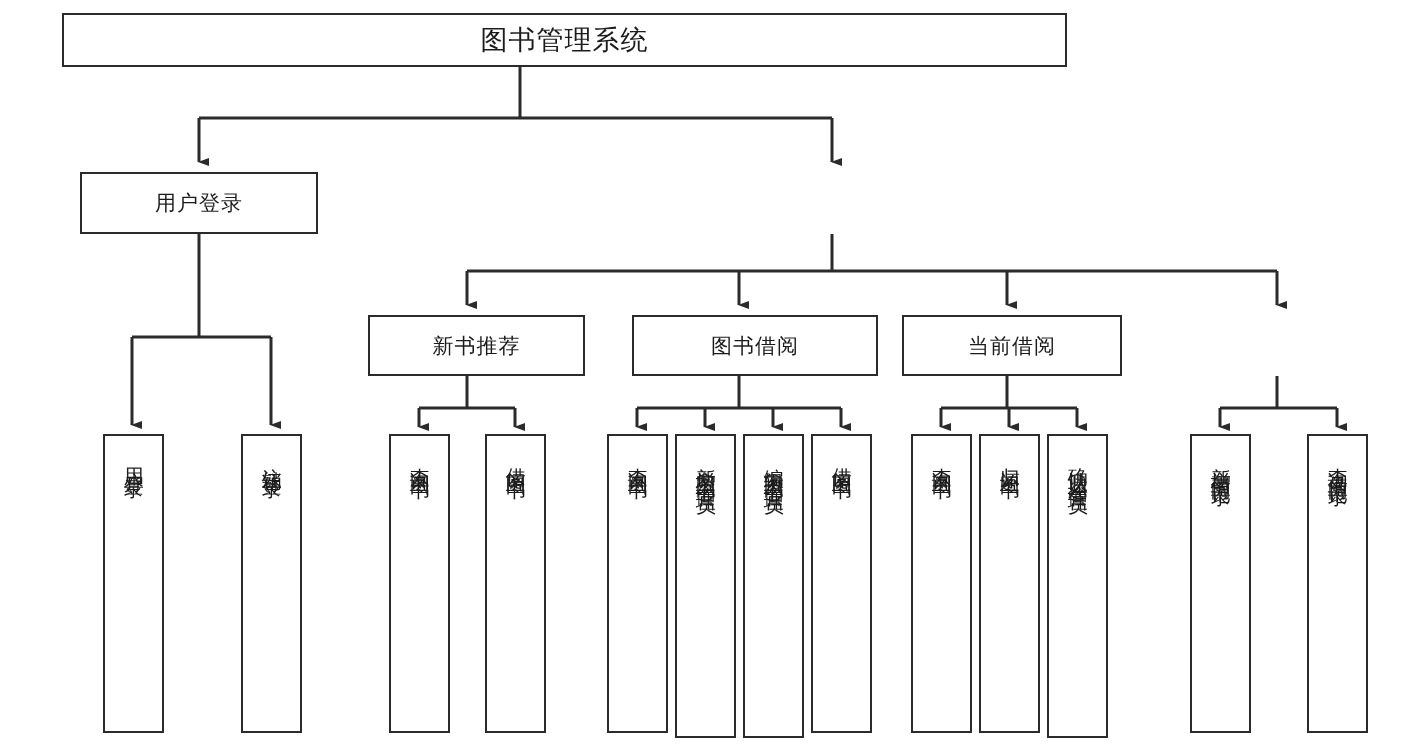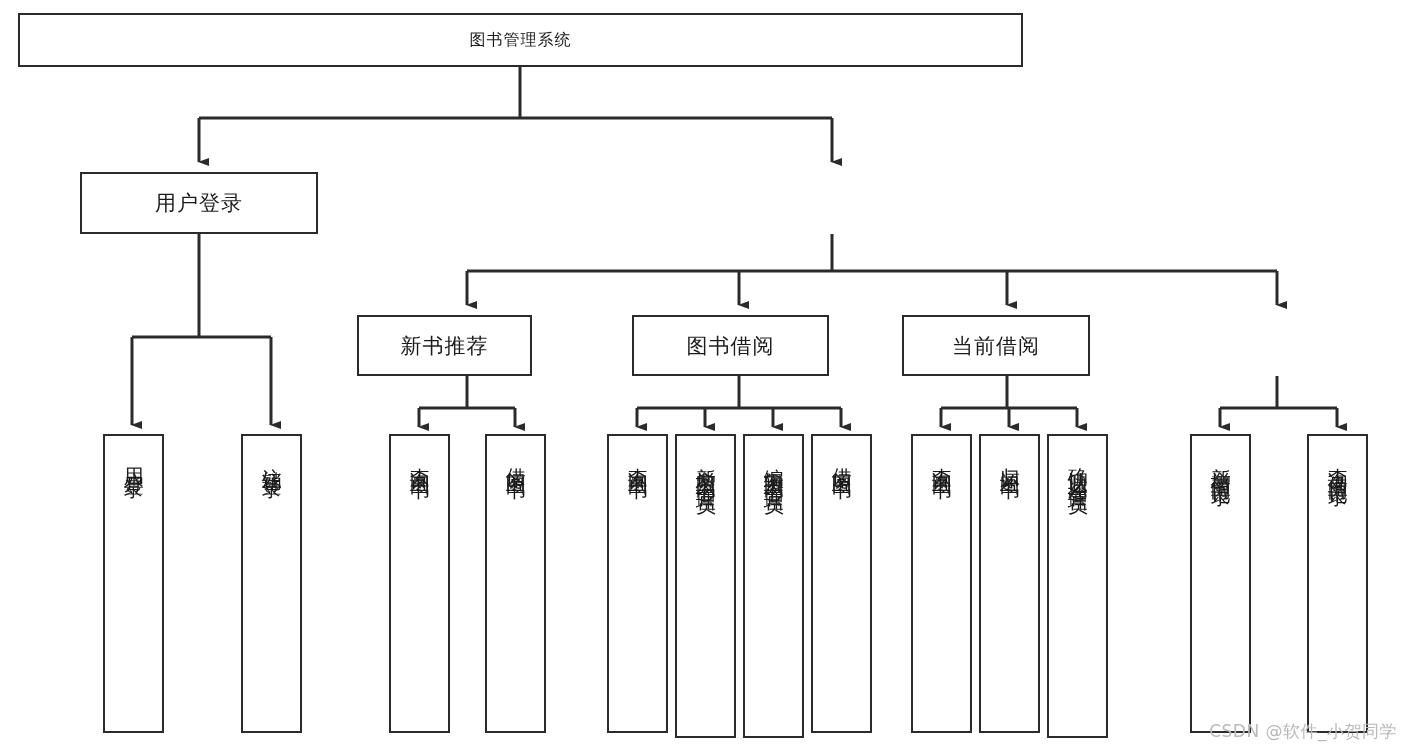--- a/index.html
+++ b/index.html
@@ -31,22 +31,23 @@
     box-sizing: border-box;
     background: #ffffff;
     border: 2px solid #2b2b2b;
     display: flex;
     align-items: center;
     justify-content: center;
     color: #1b1b1b;
     z-index: 2;
   }
   .node-root {
-    font-size: 16px;
+    font-size: 27px;
     letter-spacing: 1px;
+    margin-left: 44px;
   }
   .node-l1 {
     font-size: 21px;
     letter-spacing: 1px;
   }
   .node-l2 {
     font-size: 21px;
     letter-spacing: 1px;
   }
   .node-leaf {
@@ -142,27 +143,27 @@
   </svg>
 
   <div class="node node-root" style="left:18px; top:13px; width:1005px; height:54px;">
     <span>图书管理系统</span>
   </div>
 
   <div class="node node-l1" style="left:80px; top:172px; width:238px; height:62px;">
     <span>用户登录</span>
   </div>
 
-  <div class="node node-l2" style="left:357px; top:315px; width:175px; height:61px;justify-content:center;">
+  <div class="node node-l2" style="left:368px; top:315px; width:217px; height:61px;justify-content:center;">
     <span>新书推荐</span>
   </div>
-  <div class="node node-l2" style="left:632px; top:315px; width:197px; height:61px;text-align:right;">
+  <div class="node node-l2" style="left:632px; top:315px; width:246px; height:61px;text-align:right;">
     <span>图书借阅</span>
   </div>
-  <div class="node node-l2" style="left:902px; top:315px; width:188px; height:61px;">
+  <div class="node node-l2" style="left:902px; top:315px; width:220px; height:61px;">
     <span>当前借阅</span>
   </div>
 
   <div class="node node-leaf" style="left:103px; top:434px; width:61px; height:299px;">
     <span class="vtext">用户登录</span>
   </div>
   <div class="node node-leaf" style="left:241px; top:434px; width:61px; height:299px;">
     <span class="vtext">注销登录</span>
   </div>
 
@@ -196,15 +197,14 @@
     <span class="vtext">确认归还（管理员）</span>
   </div>
 
   <div class="node node-leaf" style="left:1190px; top:434px; width:61px; height:299px;">
     <span class="vtext">新增借阅记录</span>
   </div>
   <div class="node node-leaf" style="left:1307px; top:434px; width:61px; height:299px;">
     <span class="vtext">查询借阅记录</span>
   </div>
 
-  <div class="watermark">CSDN @软件_小贺同学</div>
 
 </div>
 
 </body></html>

